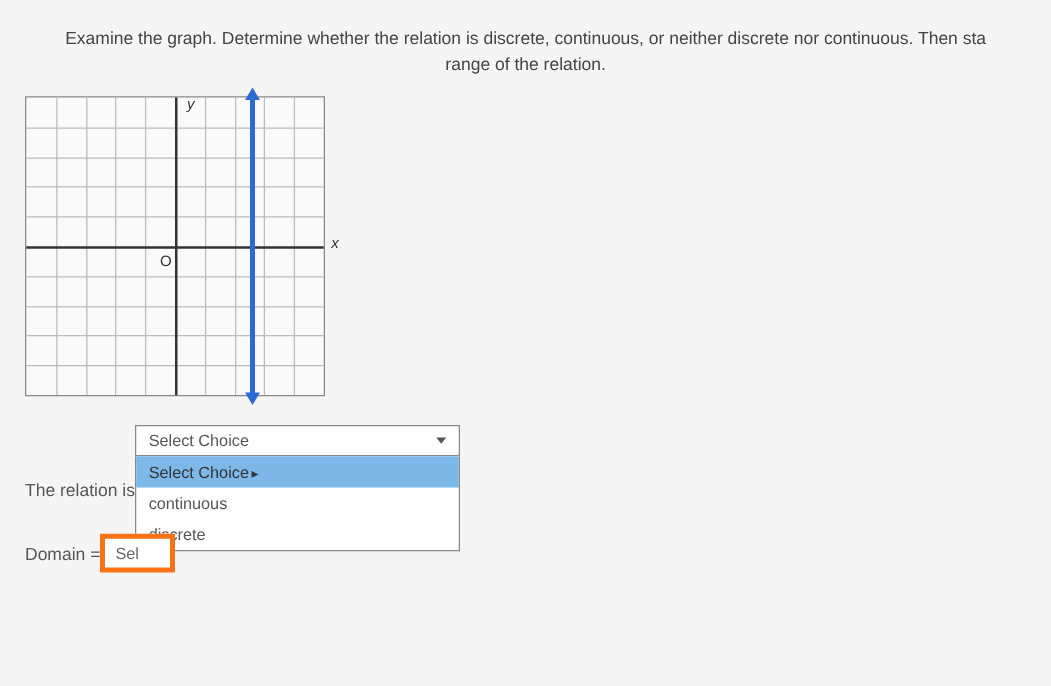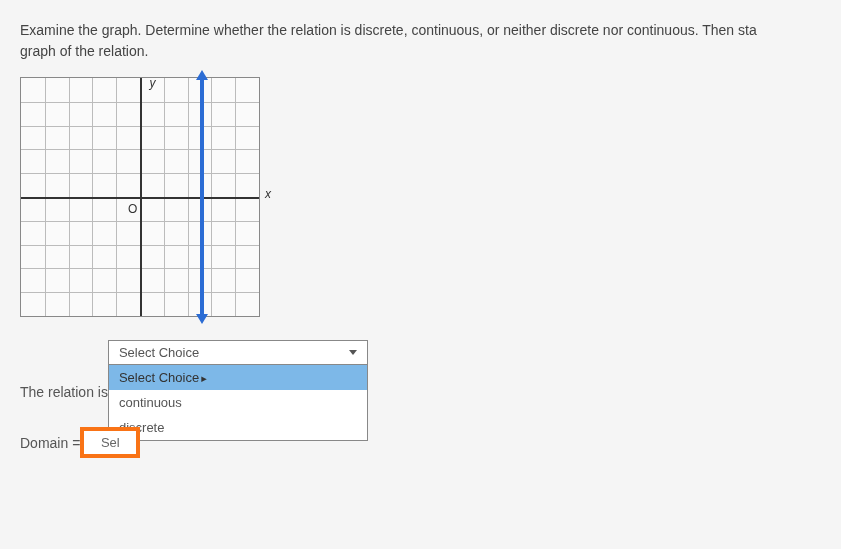--- a/index.html
+++ b/index.html
@@ -9,20 +9,21 @@
       padding: 20px;
       width: 841px;
       height: 549px;
       color: #555;
     }
     .question-text {
       font-size: 14px;
       line-height: 1.5;
       margin-bottom: 15px;
       color: #444;
+      text-align: center;
     }
     .graph-container {
       position: relative;
       width: 240px;
       height: 240px;
       border: 1px solid #888;
       background: #fafafa;
       margin-bottom: 25px;
     }
     .grid-line-v, .grid-line-h { position: absolute; background: #bbb; }
@@ -129,21 +130,21 @@
       position: absolute;
       left: 0;
       top: 30px;
     }
   </style>
 </head>
 <body>
 
 <div class="question-text">
   <span>Examine the graph. Determine whether the relation is discrete, continuous, or neither discrete nor continuous. Then sta</span><br>
-  <span>graph of the relation.</span>
+  <span>range of the relation.</span>
 </div>
 
 <div class="graph-container">
   <div class="grid-line-v" style="left:10%"></div>
     <div class="grid-line-v" style="left:20%"></div>
   <div class="grid-line-v" style="left:30%"></div>
     <div class="grid-line-v" style="left:40%"></div>
   <div class="grid-line-v" style="left:60%"></div>
     <div class="grid-line-v" style="left:70%"></div>
   <div class="grid-line-v" style="left:80%"></div>
@@ -180,18 +181,18 @@
             <span>Select Choice</span><span class="cursor-icon">▸</span>
           </div>
           <div class="dropdown-option">continuous</div>
           <div class="dropdown-option">discrete</div>
         </div>
       </div>
     </div>
   </div>
 </div>
 
-<div class="stacked-inputs" style="position:relative; margin-top:-92px;text-align:center;">
+<div class="stacked-inputs" style="position:relative; margin-top:-92px;">
   <div class="form-row" style="margin-top:40px;">
     <span class="form-label">Domain =</span>
     <div class="select-box">Sel</div>
   </div>
 </div>
 
 </body></html>

